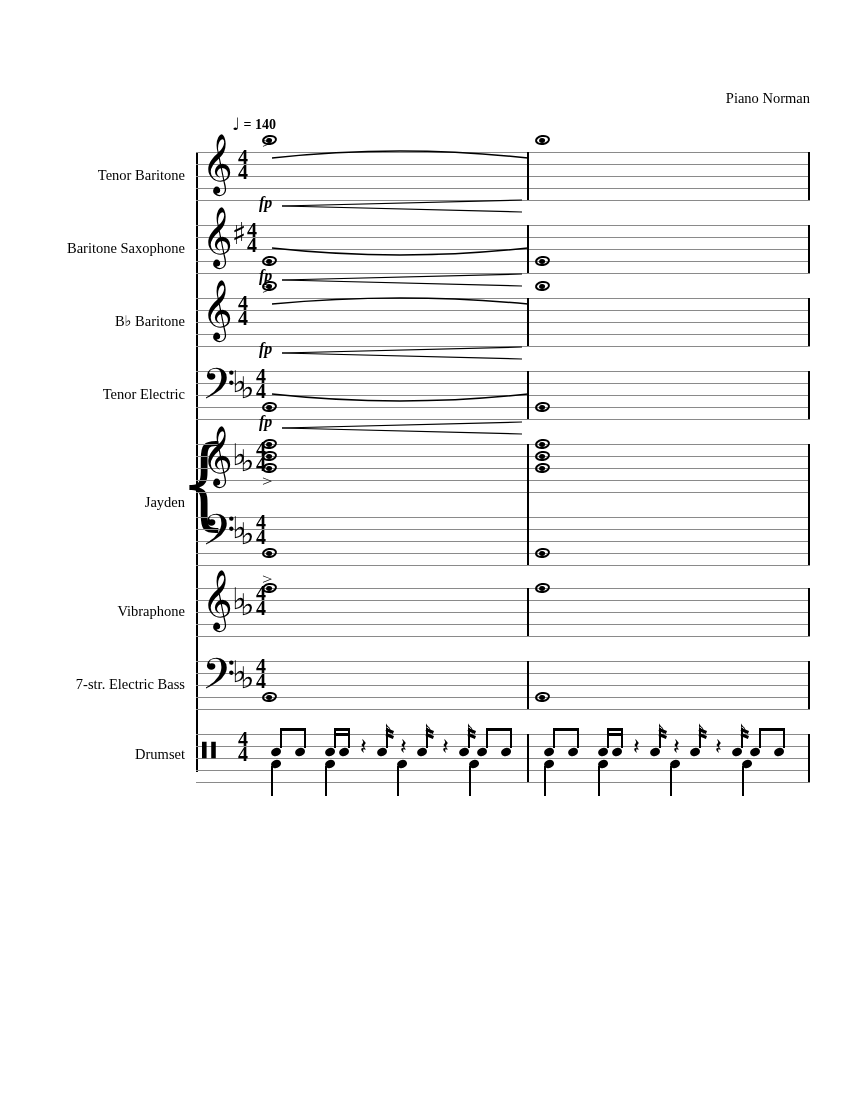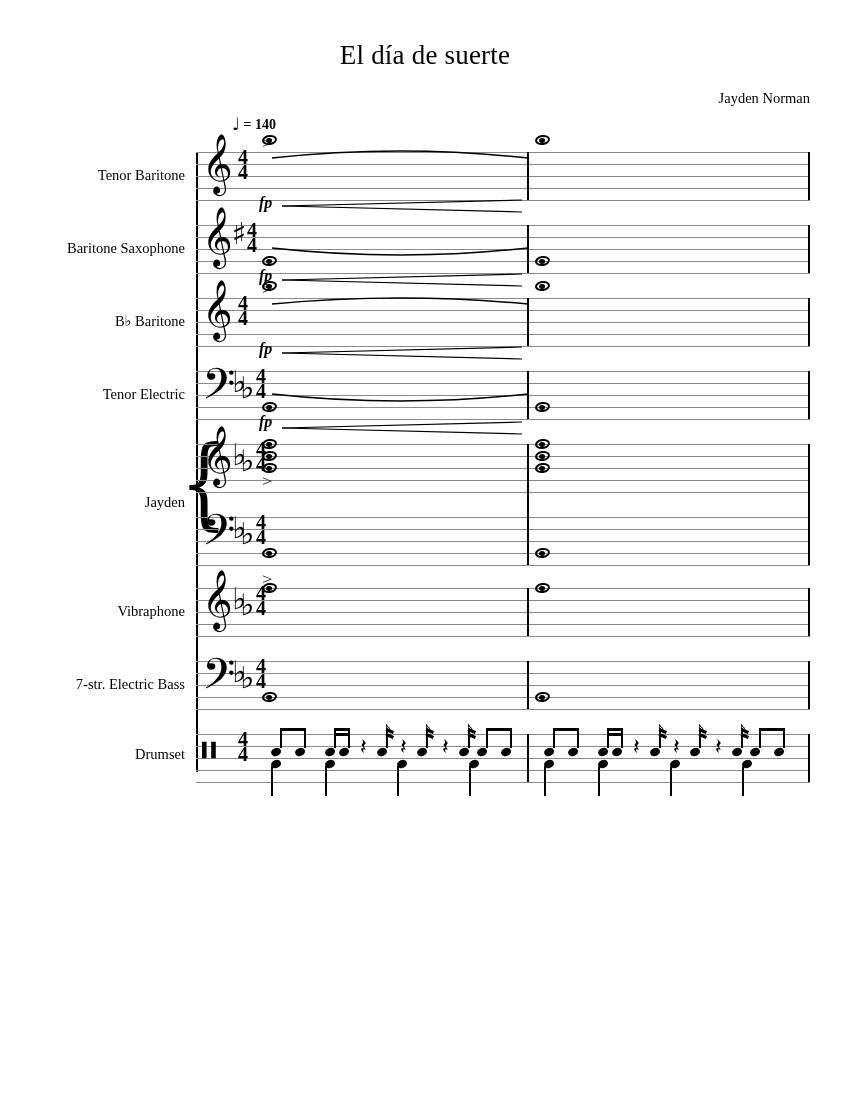--- a/index.html
+++ b/index.html
@@ -217,22 +217,21 @@
     font-family: "DejaVu Serif", serif;
     line-height: 1;
     transform: scaleX(0.75);
   }
 </style>
 </head>
 <body>
 
 <div id="sheet">
 
-  <div class="title">El día de suerte</div>
-  <div class="composer">Jayden Norman</div>
+  <div class="composer">Piano Norman</div>
 
   <div class="tempo">
     <span class="noteglyph">♩</span>
     <span>= 140</span>
   </div>
 
   <div class="sys-barline" style="top:152px;height:620px;"></div>
 
   <div class="brace" style="left:172px;top:433px;">{</div>
 

